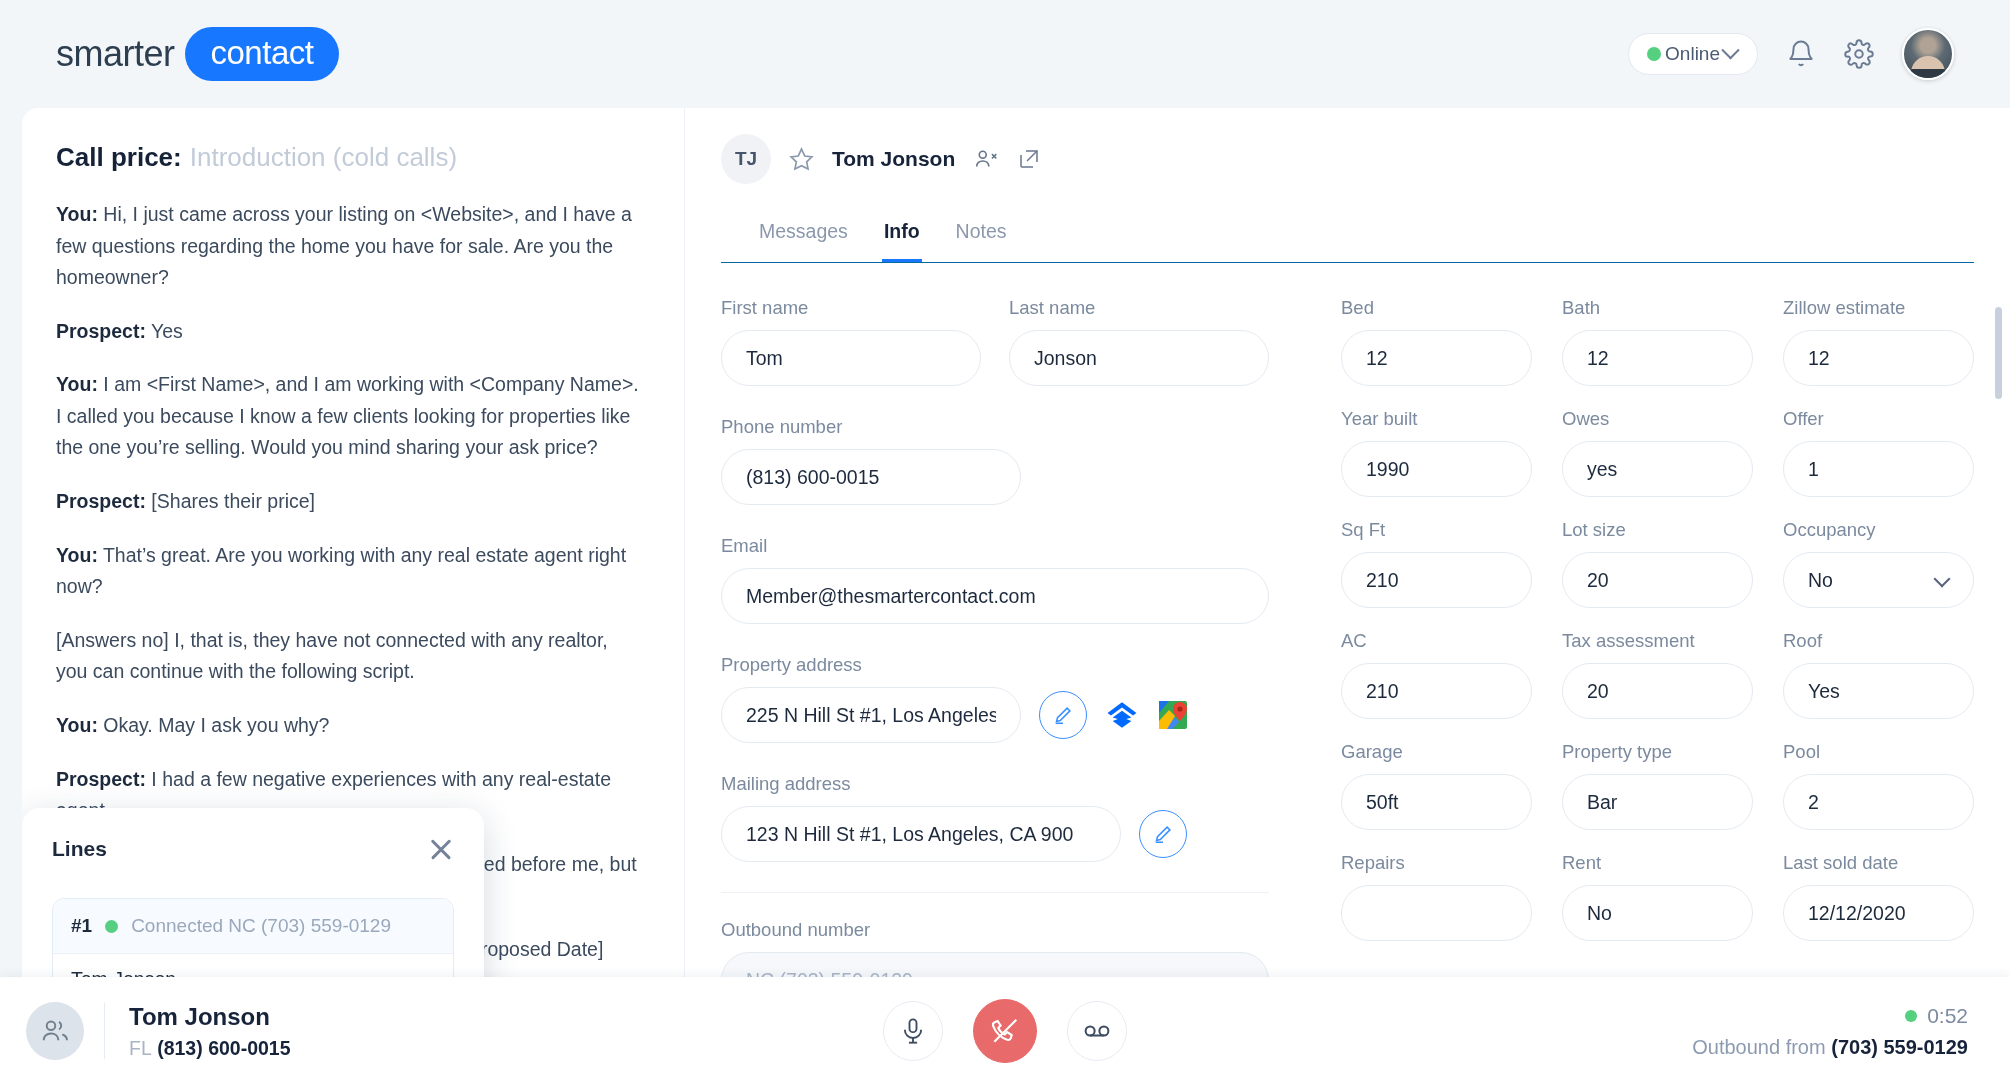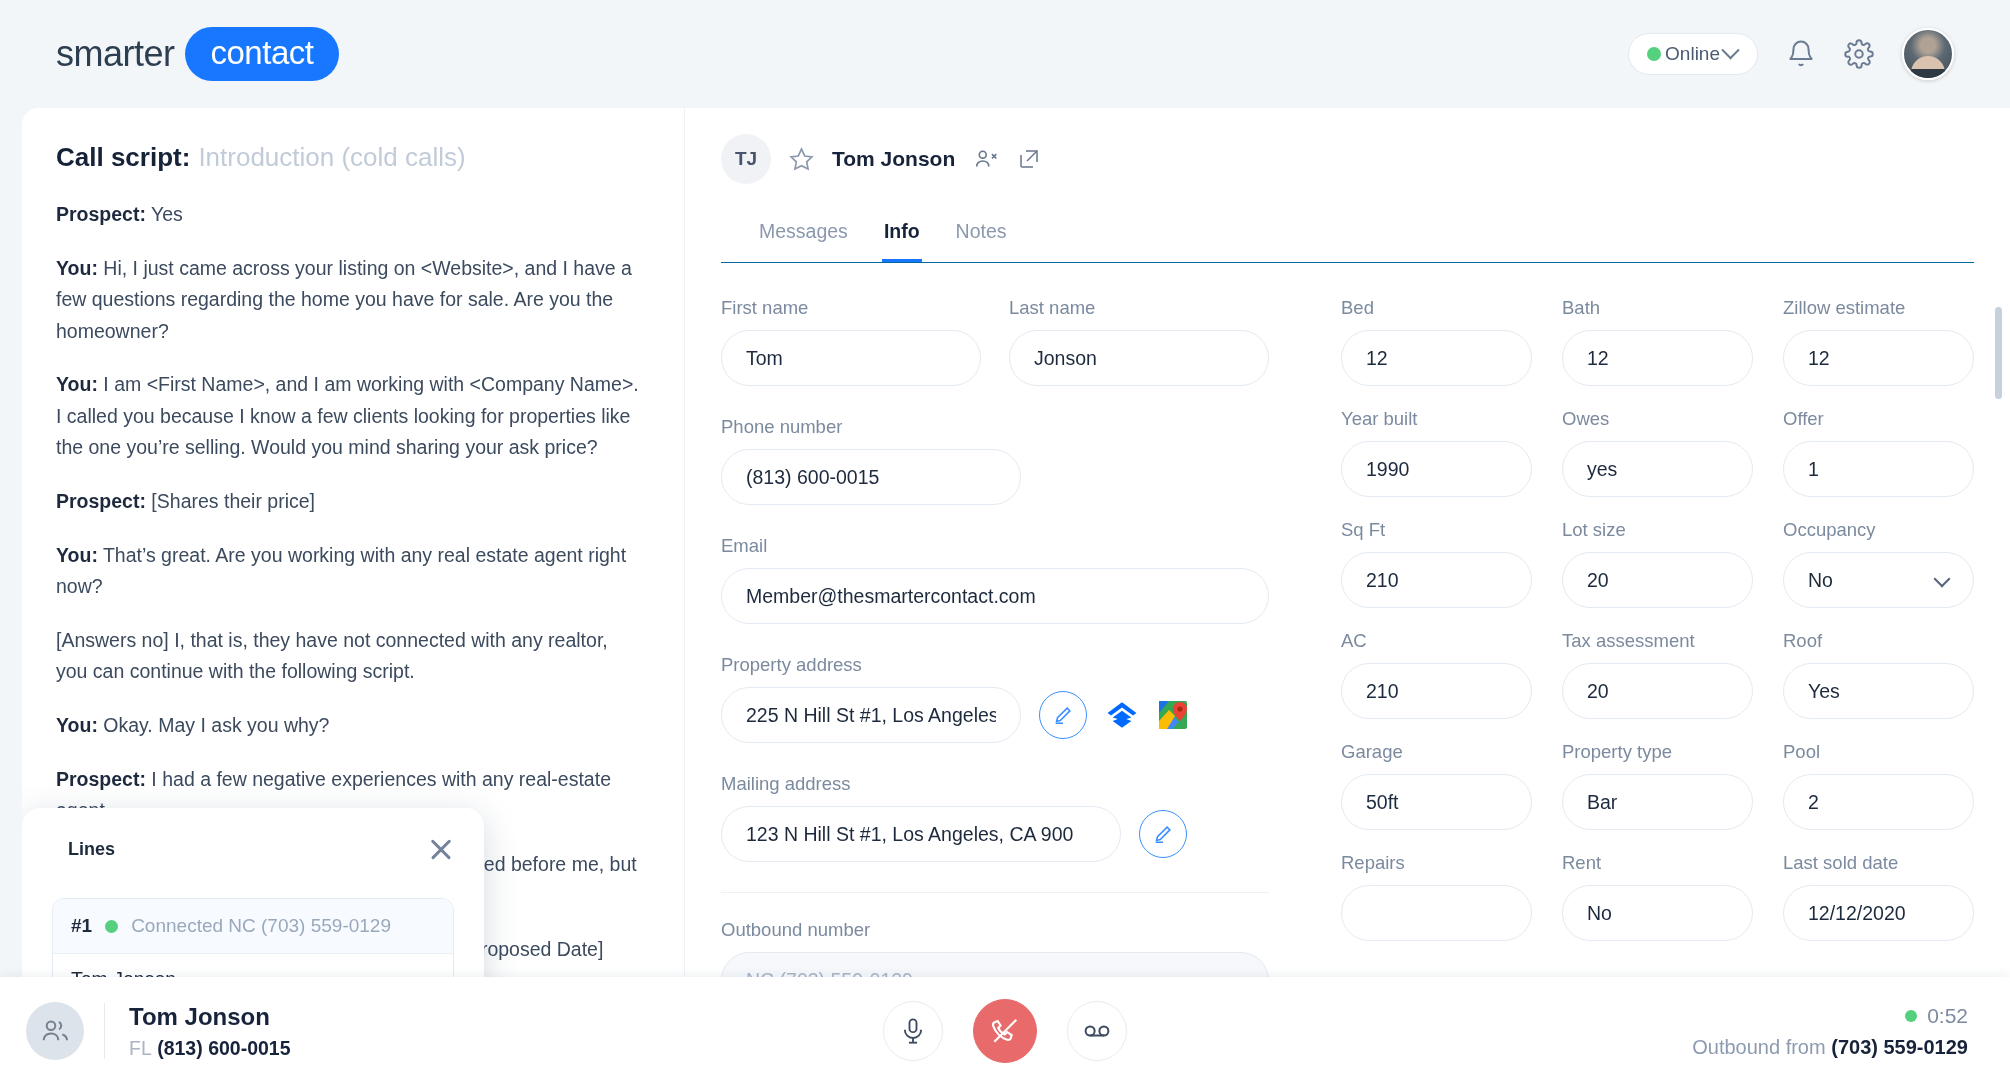--- a/index.html
+++ b/index.html
@@ -72,21 +72,21 @@
   .script-p b { color: #1d2a3d; font-weight: bold; }
 
   
   .lines-popup {
     position: absolute; left: 0px; top: 700px; width: 462px;
     background: #fff; border-radius: 18px;
     box-shadow: 0 8px 34px rgba(24,48,85,.18); padding: 28px 30px 30px 30px;
     z-index: 6;
   }
   .lines-head { display: flex; align-items: center; justify-content: space-between; margin-bottom: 36px; }
-  .lines-title { font-size: 18px; font-weight: bold; color: #1d2a3d; margin-left: 16px; }
+  .lines-title { font-size: 21px; font-weight: bold; color: #1d2a3d; }
   .close-x { width: 26px; height: 26px; cursor: pointer; position: relative; }
   .close-x::before, .close-x::after {
     content:""; position:absolute; left:0; top:12px; width:26px; height:2.6px;
     background:#75839a; border-radius:2px;
   }
   .close-x::before { transform: rotate(45deg); }
   .close-x::after  { transform: rotate(-45deg); }
   .line-card { border: 1px solid #e3ecf5; border-radius: 12px; overflow: hidden; }
   .line-card-top {
     display:flex; align-items:center; gap:13px; padding: 16px 18px;
@@ -218,25 +218,25 @@
         </svg>
       </div>
       <div class="avatar-img"></div>
     </div>
   </div>
 
   <div class="main">
 
     <div class="script-panel">
       <div class="script-title">
-        <b>Call script:</b><span>Introduction (cold calls)</span>
-      </div>
-
+        <b>Call price:</b><span>Introduction (cold calls)</span>
+      </div>
+
+      <p class="script-p"><b>You:</b><span> Hi, I just came across your listing on &lt;Website&gt;, and I have a few questions regarding the home you have for sale. Are you the homeowner?</span></p>
       <p class="script-p"><b>Prospect:</b><span> Yes</span></p>
-      <p class="script-p"><b>You:</b><span> Hi, I just came across your listing on &lt;Website&gt;, and I have a few questions regarding the home you have for sale. Are you the homeowner?</span></p>
       <p class="script-p"><b>You:</b><span> I am &lt;First Name&gt;, and I am working with &lt;Company Name&gt;. I called you because I know a few clients looking for properties like the one you’re selling. Would you mind sharing your ask price?</span></p>
       <p class="script-p"><b>Prospect:</b><span> [Shares their price]</span></p>
       <p class="script-p"><b>You:</b><span> That’s great. Are you working with any real estate agent right now?</span></p>
       <p class="script-p"><span>[Answers no] I, that is, they have not connected with any realtor, you can continue with the following script.</span></p>
       <p class="script-p"><b>You:</b><span> Okay. May I ask you why?</span></p>
       <p class="script-p"><b>Prospect:</b><span> I had a few negative experiences with any real-estate agent</span></p>
       <p class="script-p"><b>You:</b><span> I understand, the same experiences happened before me, but I would help you get a better deal.</span></p>
       <p class="script-p"><b>You:</b><span> Alright. Let’s connect over a coffee. Does [Proposed Date] work for you?</span></p>
 
       <div class="lines-popup">

